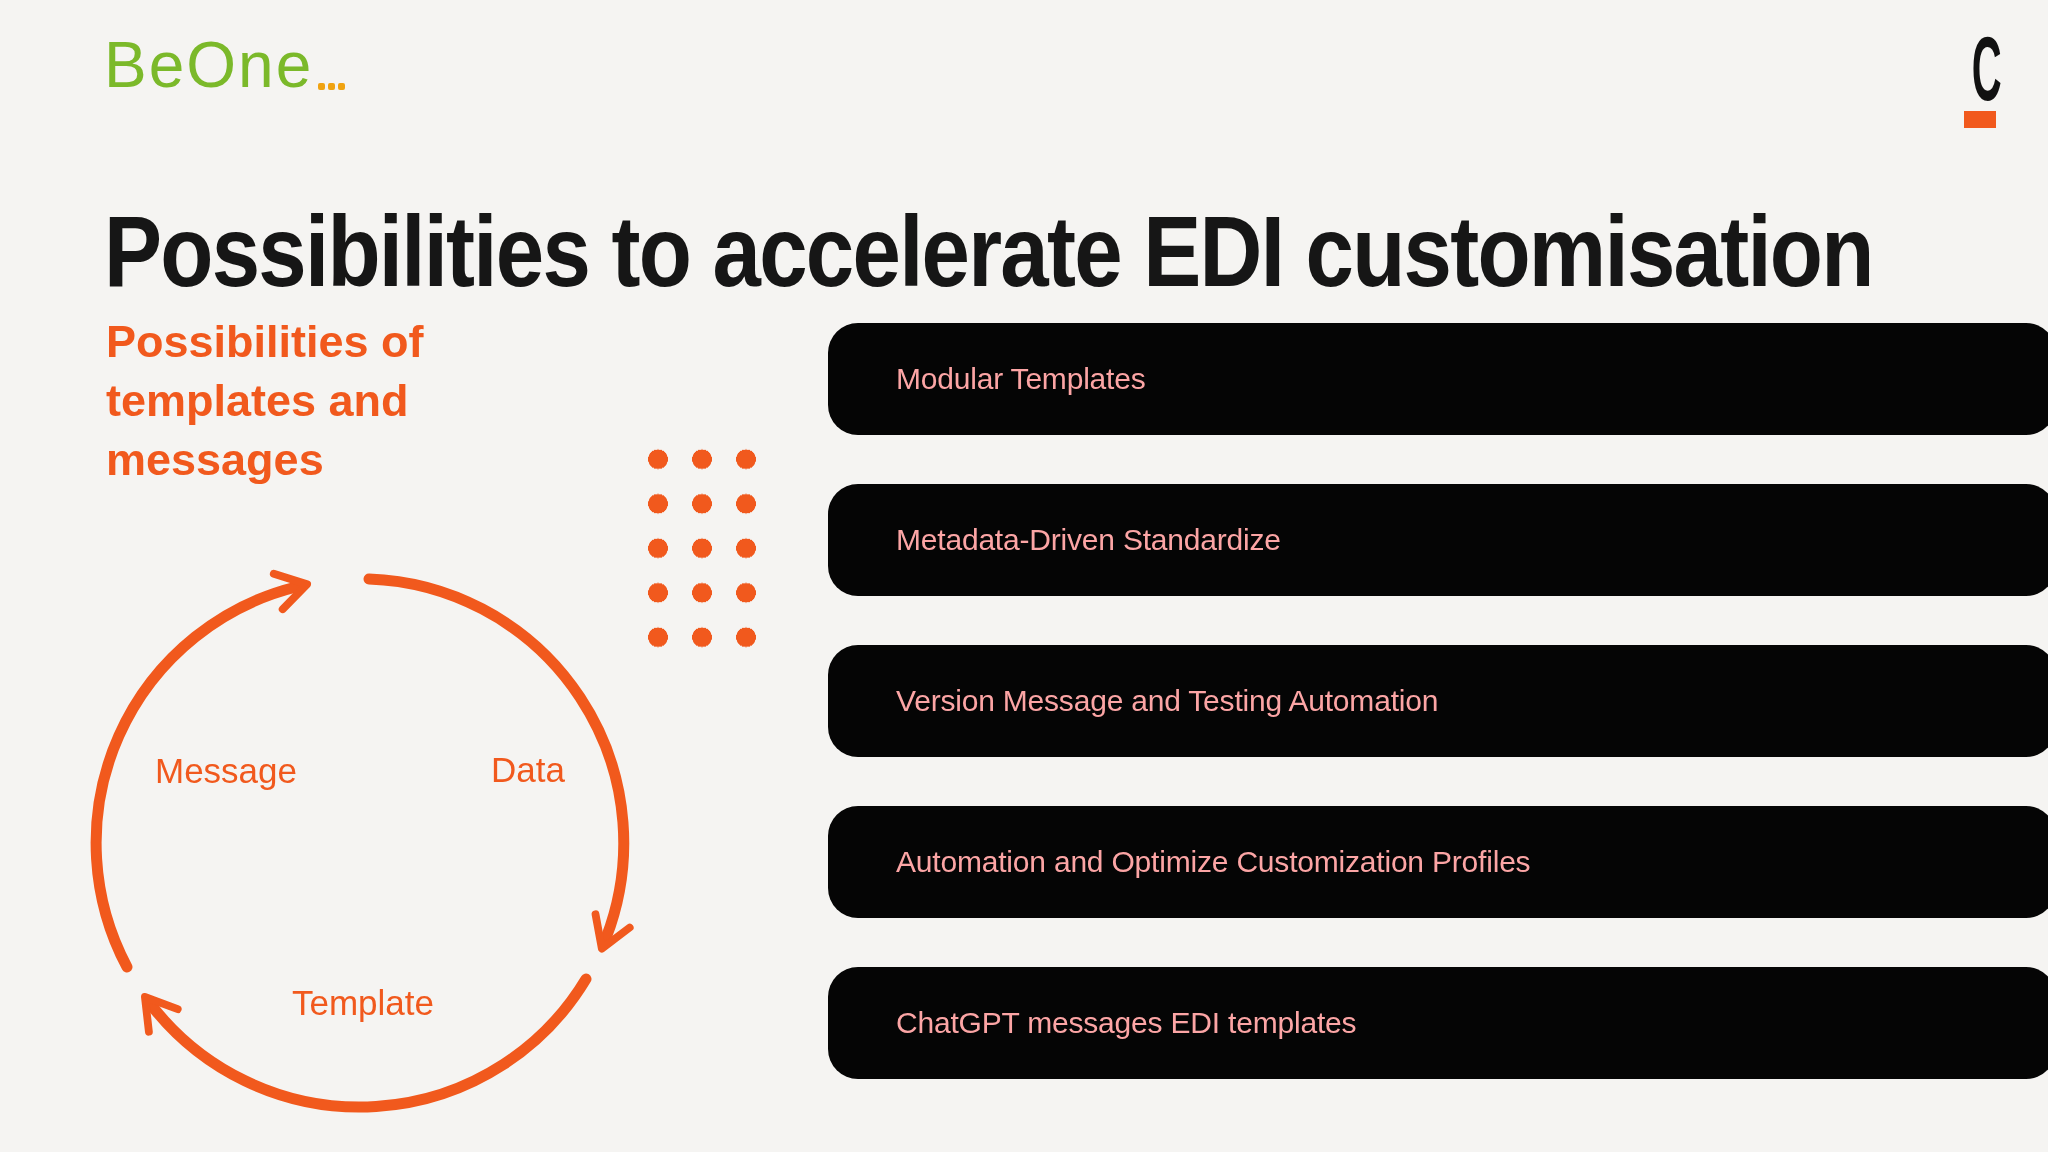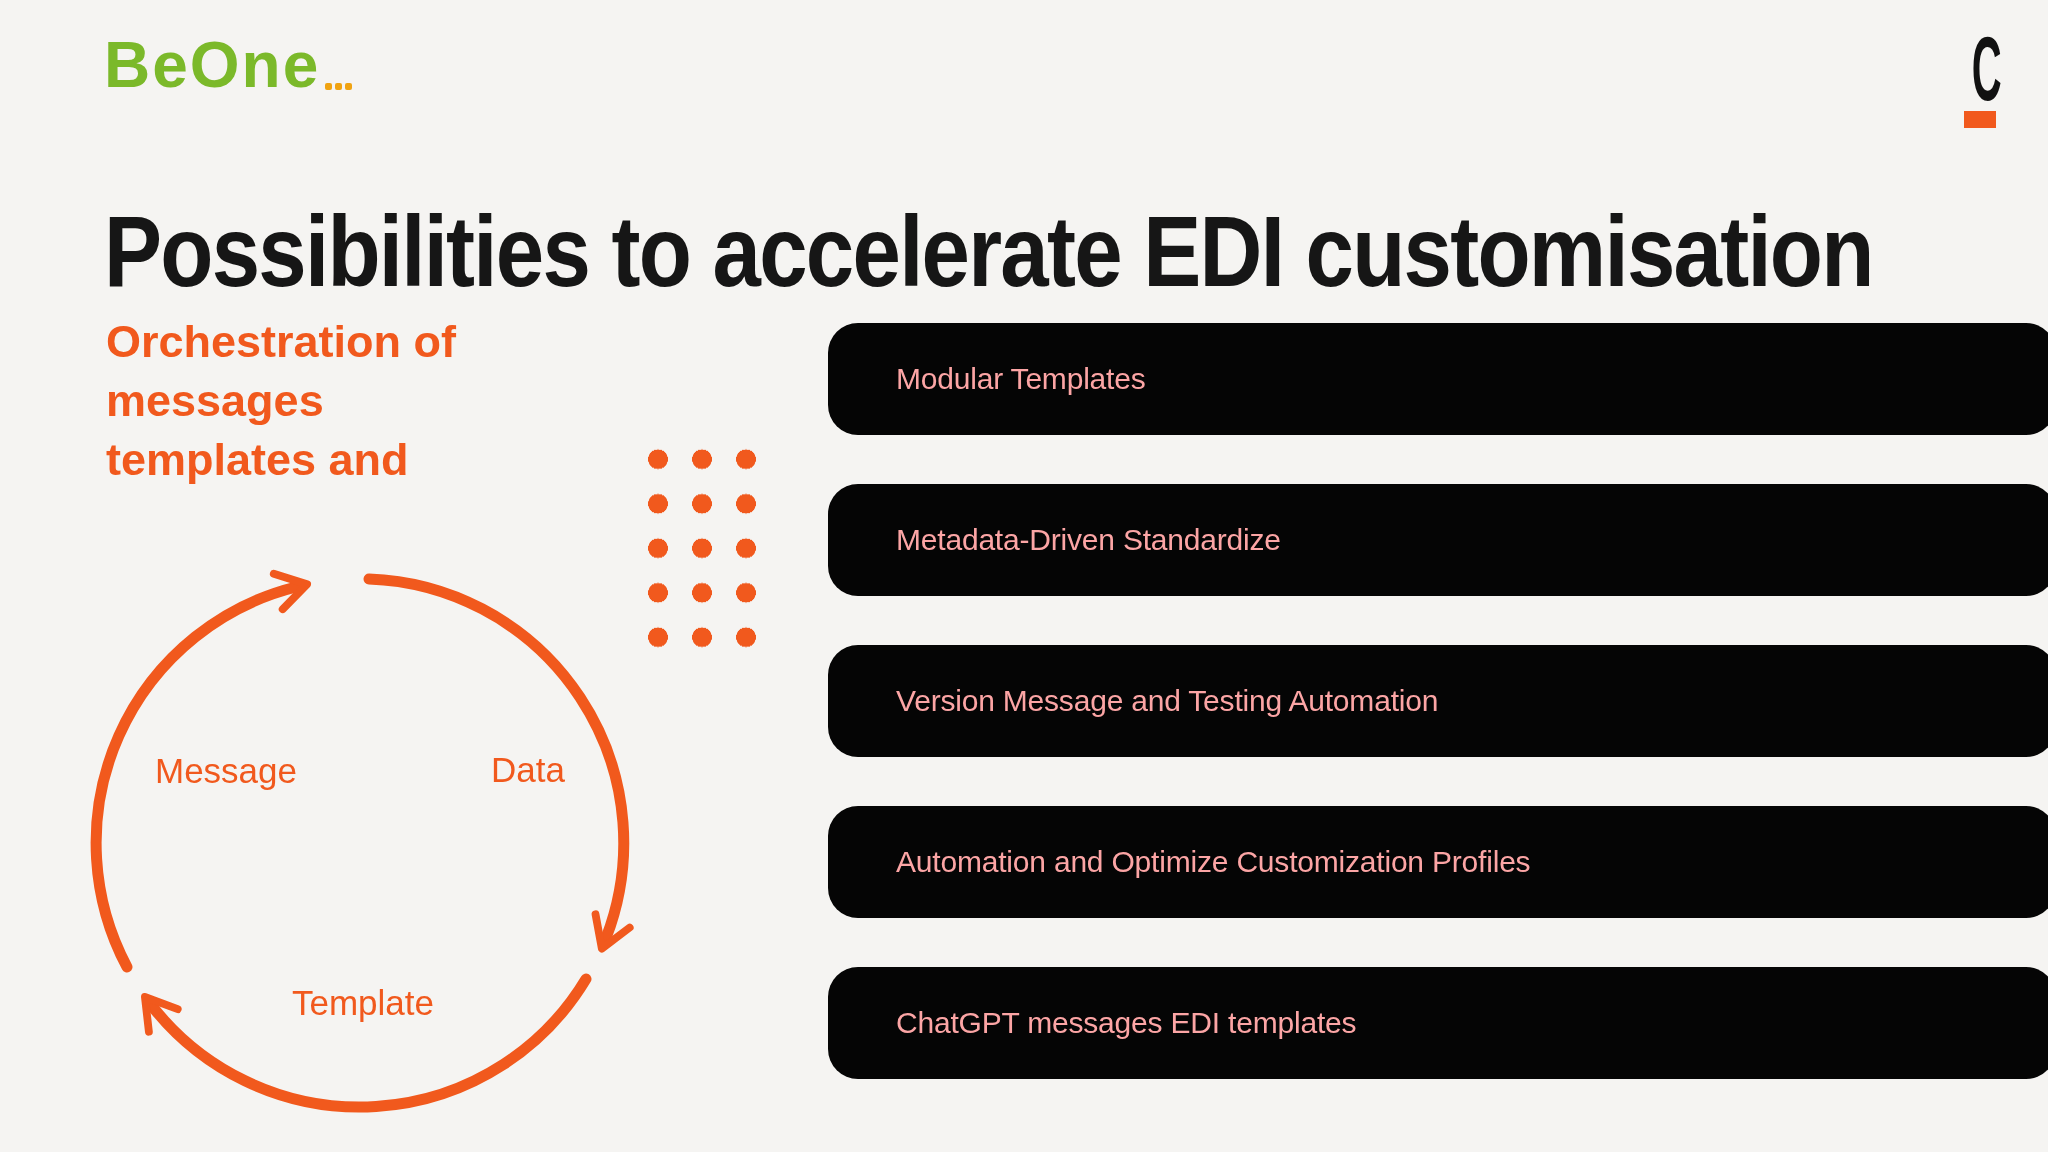--- a/index.html
+++ b/index.html
@@ -16,21 +16,21 @@
   .brand-logo {
     position: absolute;
     left: 104px;
     top: 33px;
     display: flex;
     align-items: flex-end;
   }
   .brand-logo-text {
     font-size: 64px;
     line-height: 1;
-    font-weight: bold;
+    font-weight: normal;
     letter-spacing: 2px;
     color: #7BB92A;
   }
   .brand-logo-dots {
     display: flex;
     gap: 3px;
     margin-left: 5px;
     margin-bottom: 7px;
   }
   .brand-logo-dot {
@@ -160,23 +160,23 @@
   </div>
 
   <div class="corner-logo">
     <div class="corner-logo-letter">C</div>
     <div class="corner-logo-underline"></div>
   </div>
 
   <h1 class="page-title">Possibilities to accelerate EDI customisation</h1>
 
   <div class="section-heading">
-    <div>Orchestration of</div>
+    <div>Possibilities of</div>
+    <div>templates and</div>
     <div>messages</div>
-    <div>templates and</div>
   </div>
 
   <div class="dot-grid"></div>
 
   <svg class="cycle-svg" viewBox="0 0 2048 1152">
     <defs>
       <marker id="arrowhead" viewBox="0 0 24 24" refX="13" refY="12" markerWidth="5" markerHeight="5" orient="auto" markerUnits="strokeWidth">
         <path d="M5 4 L18 12 L5 20" fill="none" stroke="#F1591D" stroke-width="3.4" stroke-linecap="round" stroke-linejoin="round"></path>
       </marker>
     </defs>

